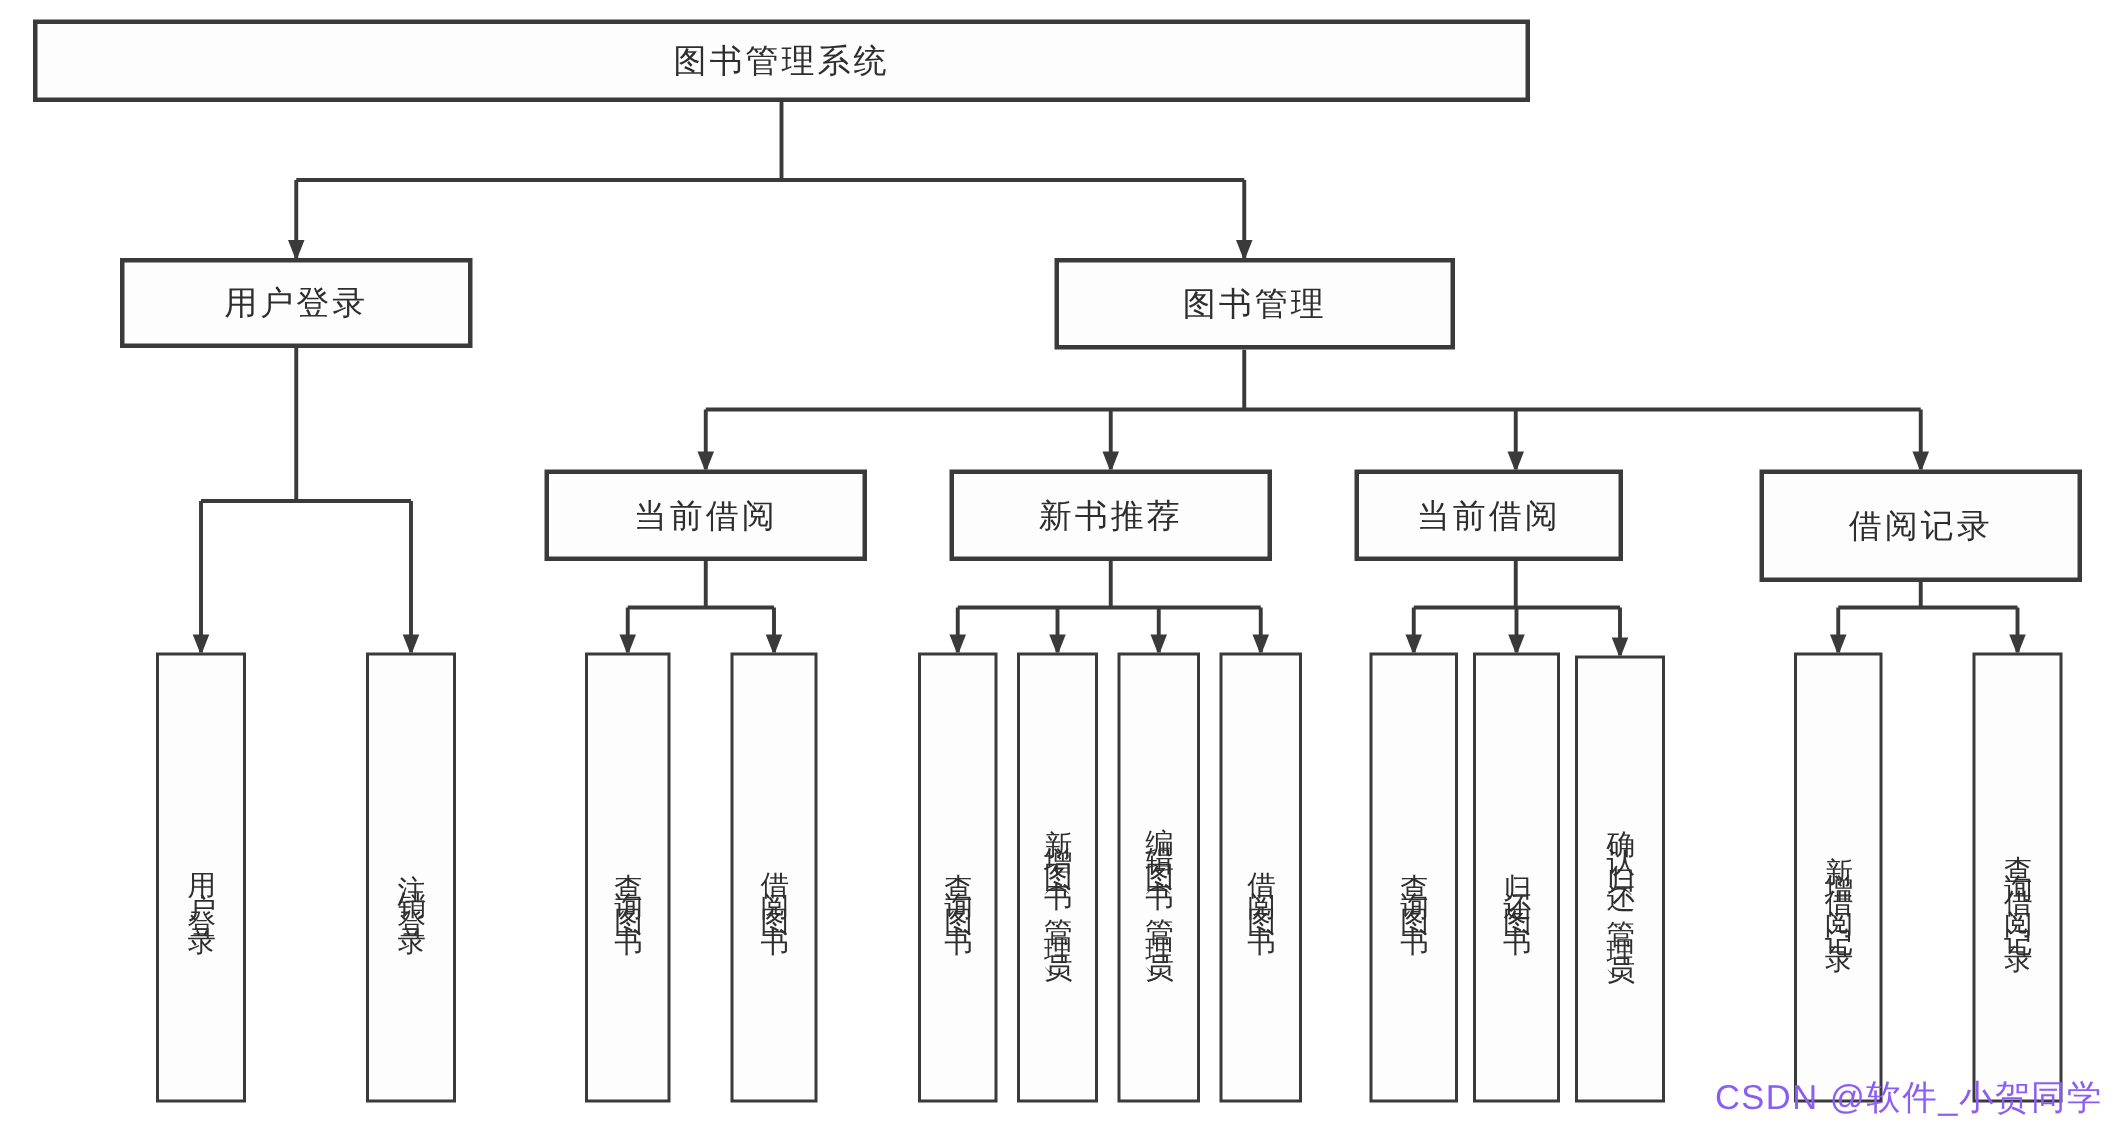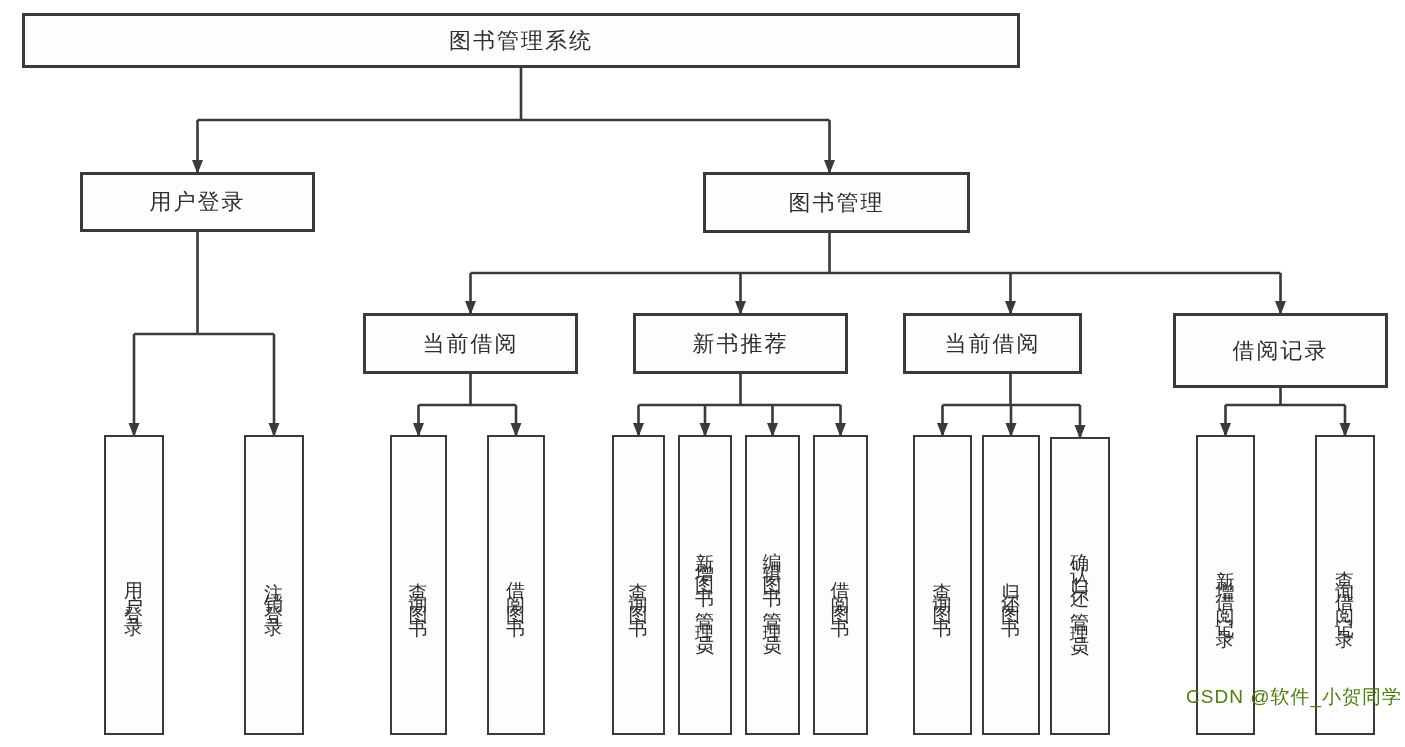--- a/index.html
+++ b/index.html
@@ -14,22 +14,22 @@
     display:flex;align-items:center;justify-content:center;
   }
   .node.h{font-size:22px;letter-spacing:2px;white-space:nowrap;}
   .node.v{
     border-width:2.5px;font-size:19px;
     writing-mode:vertical-rl;text-orientation:mixed;
     letter-spacing:12px;line-height:1;
     padding-top:12px; 
   }
   .watermark{
-    position:absolute;right:3px;top:684px;z-index:3;
-    font-size:19px;color:#4d7c0f;letter-spacing:1px;white-space:nowrap;
+    position:absolute;right:3px;top:716px;z-index:3;
+    font-size:23px;color:#8b5cf6;letter-spacing:1px;white-space:nowrap;
   }
 </style>
 </head>
 <body>
 
 <div id="canvas">
 
   <svg id="connectors" width="1405" height="747" viewBox="0 0 1405 747">
       <path d="M521 68V120M197.5 120H829.5M197.5 120V176M829.5 120V176M197.5 232V334M134 334H274M134 334V439M274 334V439M829.5 233V273M470.5 273H1280.5M470.5 273V317M740.5 273V317M1010.5 273V317M1280.5 273V317M470.5 374V405M418.5 405H516M418.5 405V439M516 405V439M740.5 374V405M638.5 405H840.5M638.5 405V439M705 405V439M772.5 405V439M840.5 405V439M1010.5 374V405M942.5 405H1080M942.5 405V439M1011 405V439M1080 405V441M1280.5 374V405M1225.5 405H1345M1225.5 405V439M1345 405V439" fill="none" stroke="#3a3a3a" stroke-width="2.6"></path>
       <polygon points="192,160 203,160 197.5,174" fill="#3a3a3a"></polygon>

